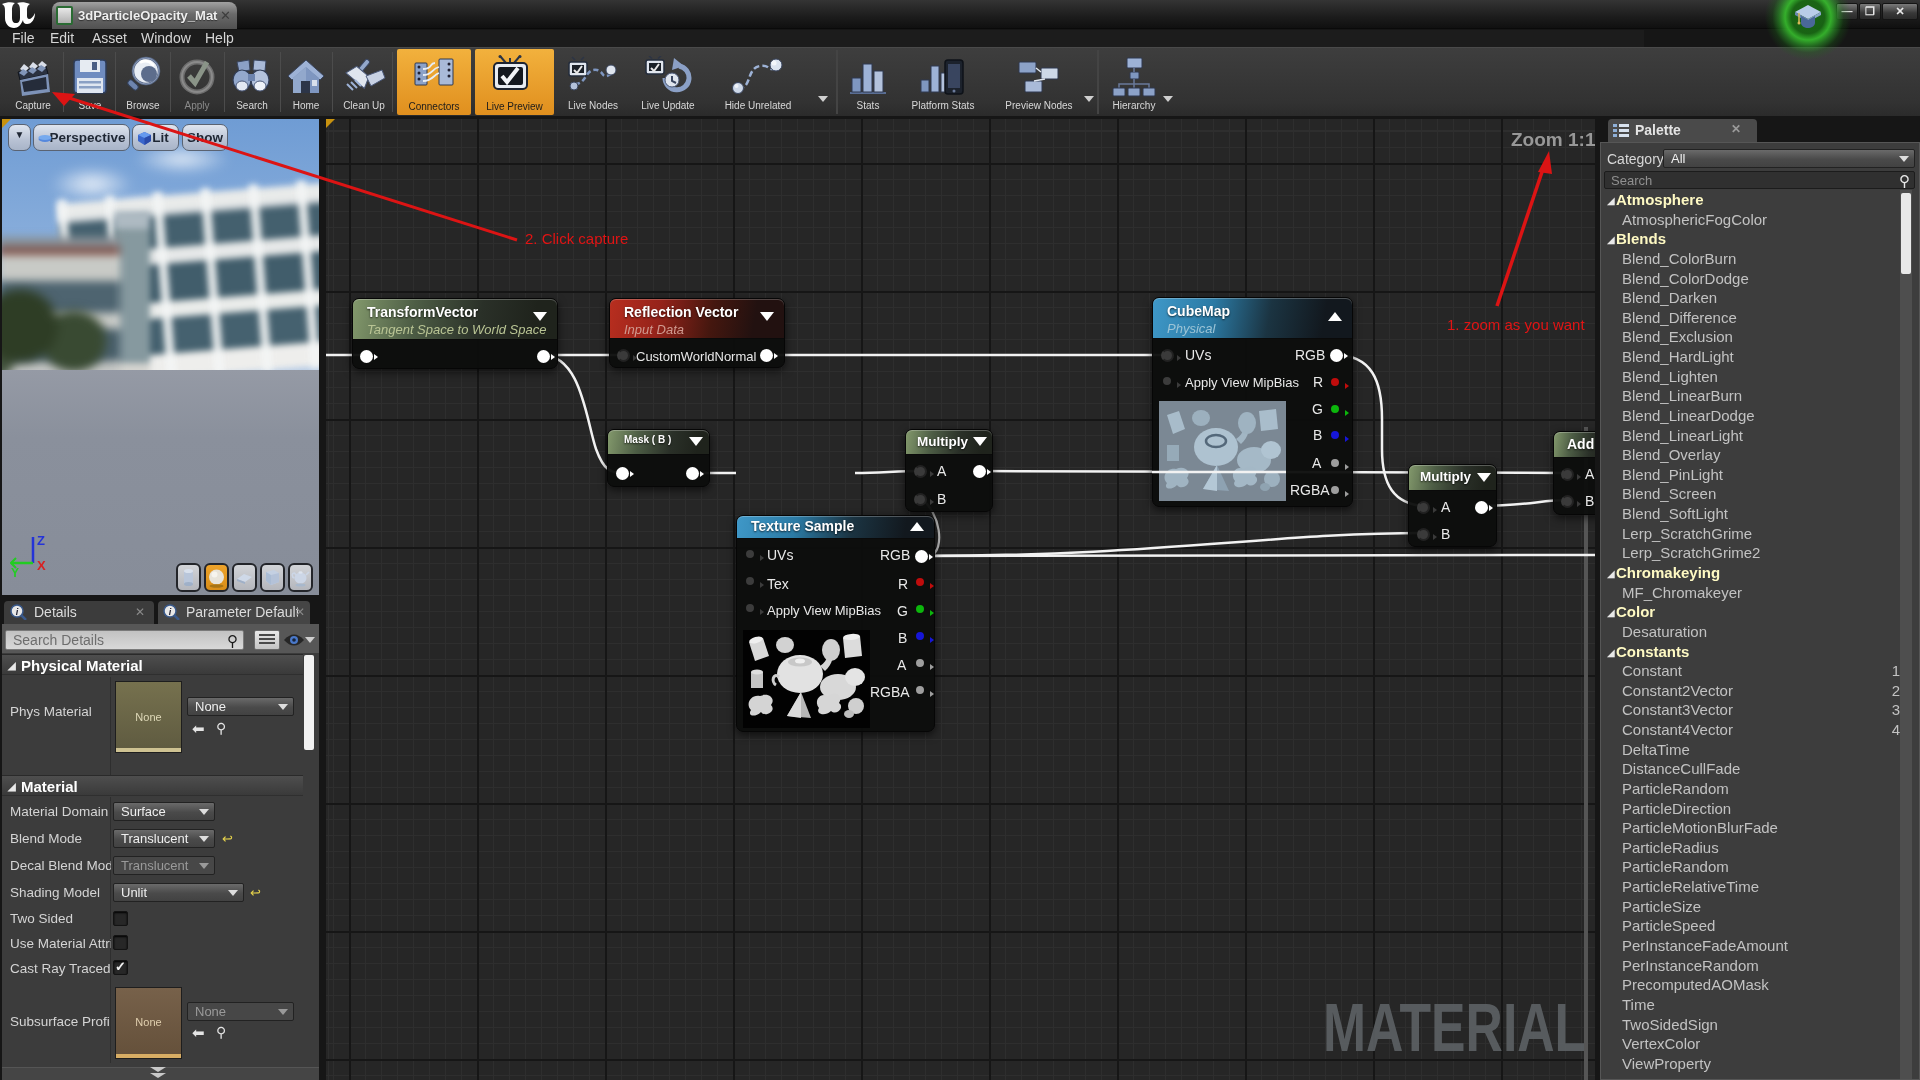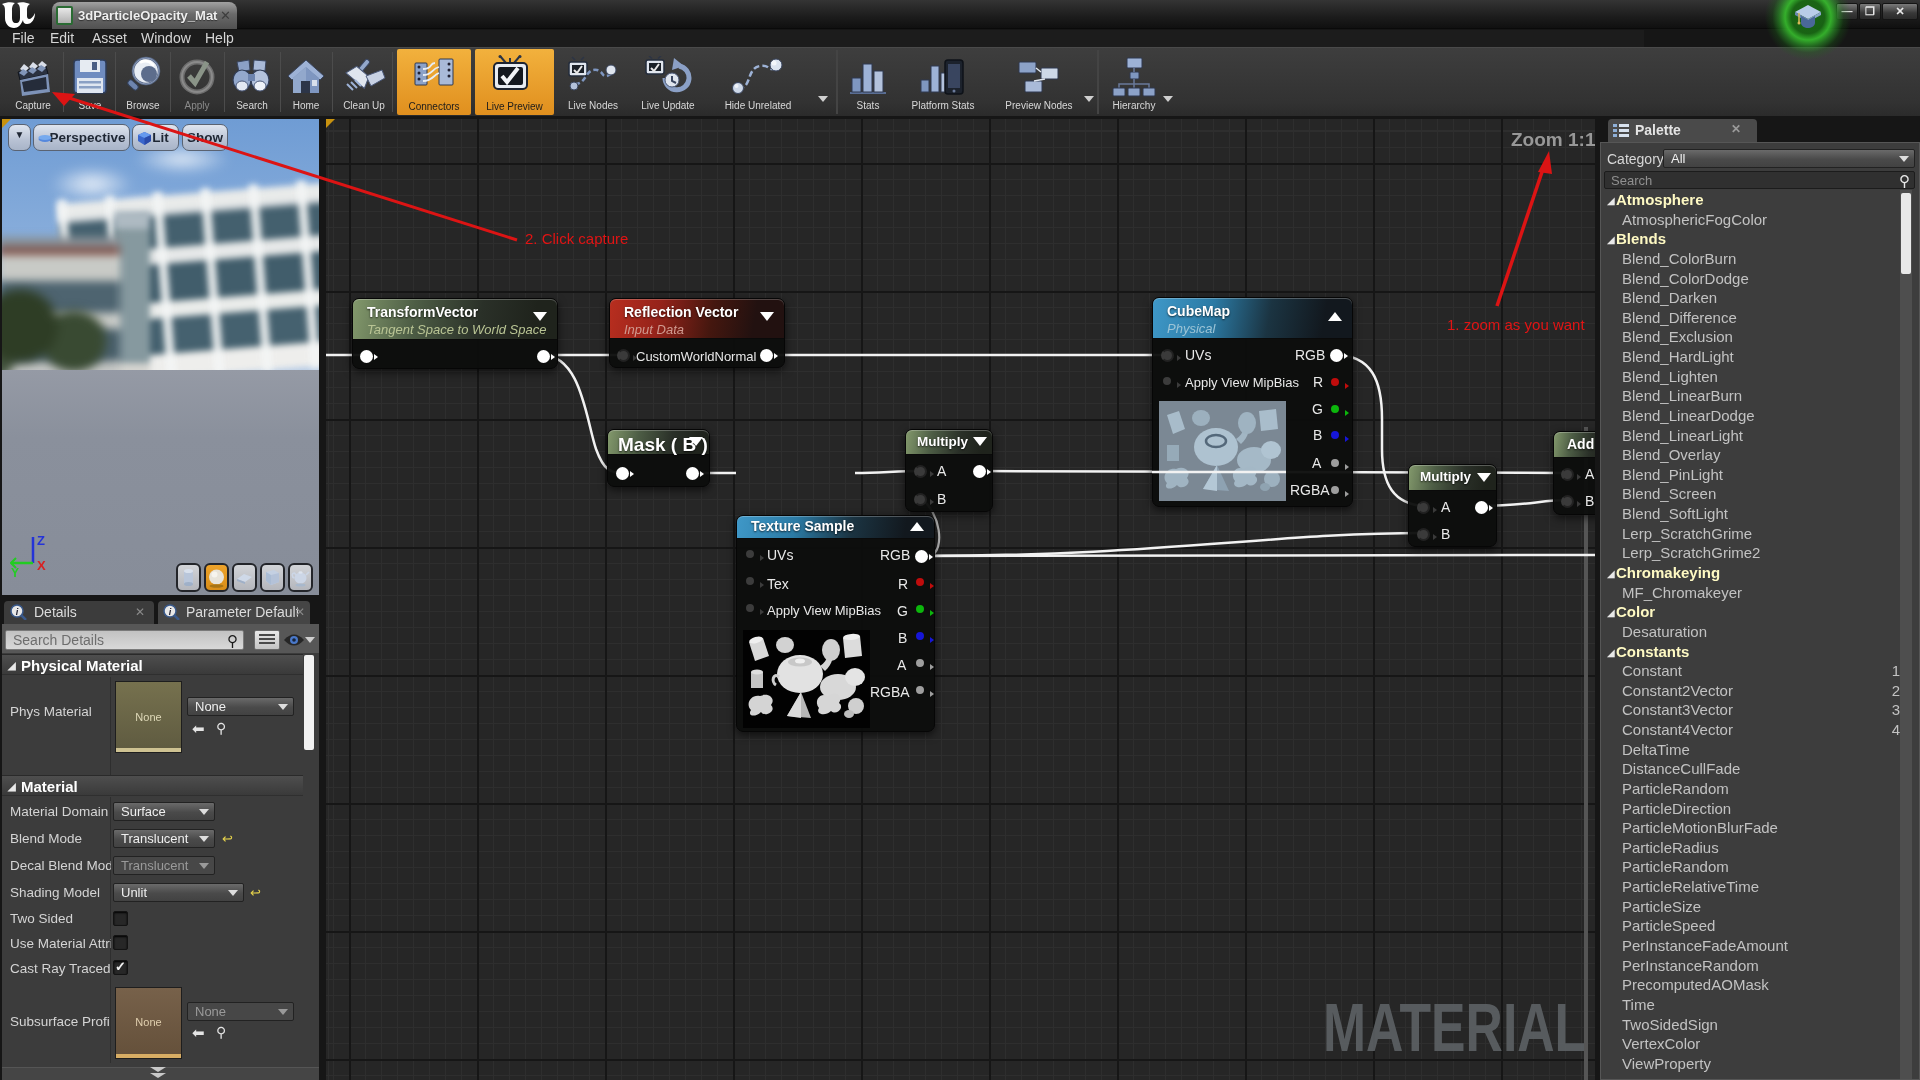--- a/index.html
+++ b/index.html
@@ -502,21 +502,21 @@
         <div class="ntitle">TransformVector</div>
         <div class="nsub" style="color:#b9c494">Tangent Space to World Space</div>
         <div class="ncol down" style="right:10px;top:13px"></div>
       </div>
       <div class="pin w" style="left:7px;top:51px"></div>
       <div class="pin w" style="left:184px;top:51px"></div>
     </div>
 
     <div class="node" style="left:281px;top:310px;width:103px;height:58px">
       <div class="nhead green" style="height:25px">
-        <div class="ntitle" style="top:4px;font-size:19px;left:10px">Mask ( B )</div>
+        <div class="ntitle" style="top:4px;font-size:10px;left:16px">Mask ( B )</div>
         <div class="ncol down" style="right:6px;top:7px"></div>
       </div>
       <div class="pin w" style="left:8px;top:37px"></div>
       <div class="pin w" style="left:78px;top:37px"></div>
     </div>
 
 
     <div class="node" style="left:579px;top:310px;width:88px;height:83px">
       <div class="nhead green" style="height:25px">
         <div class="ntitle" style="top:4px;font-size:13.5px;left:11px">Multiply</div>

